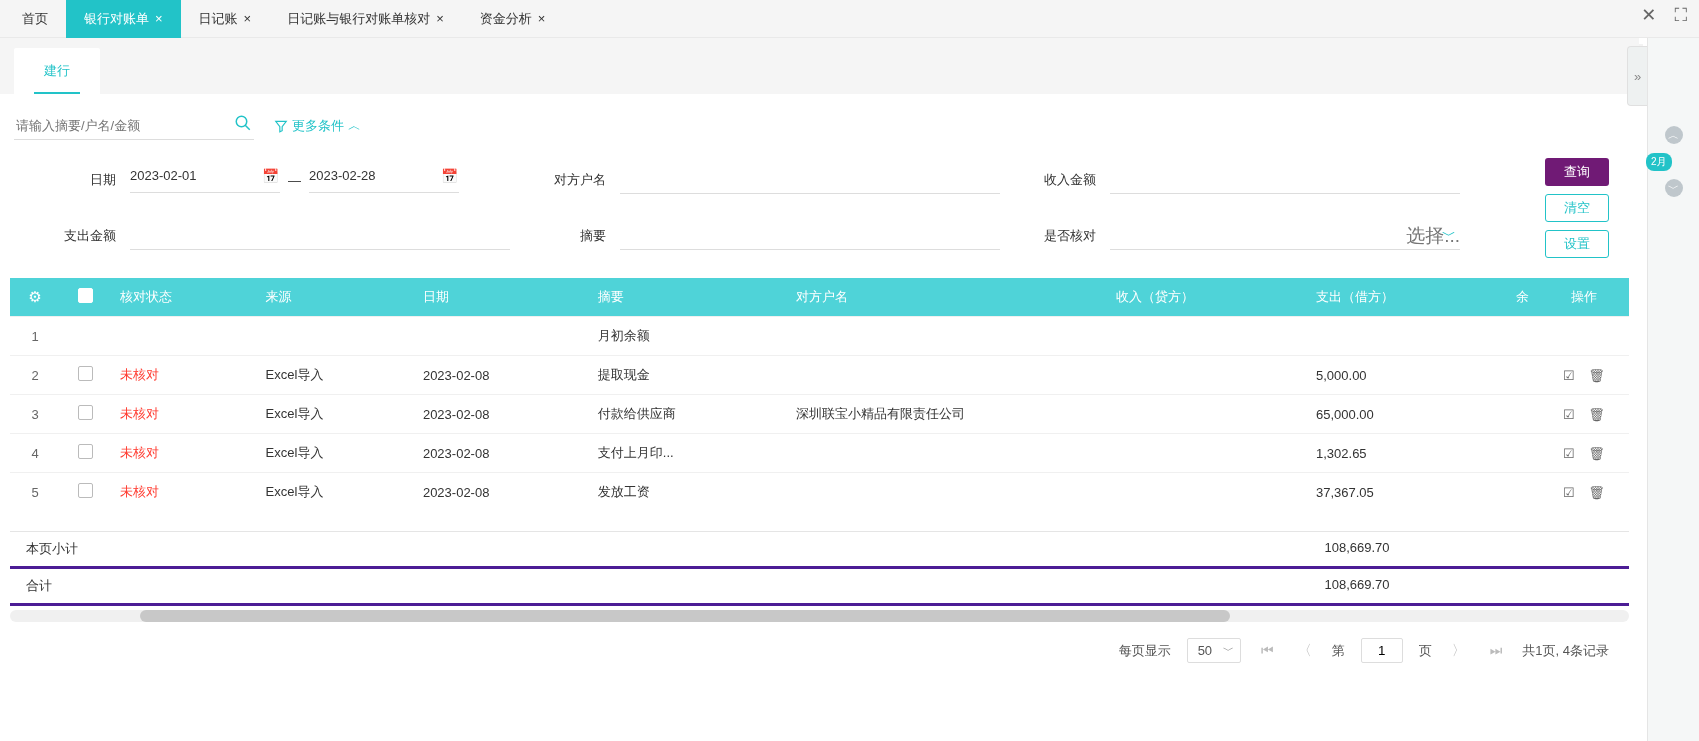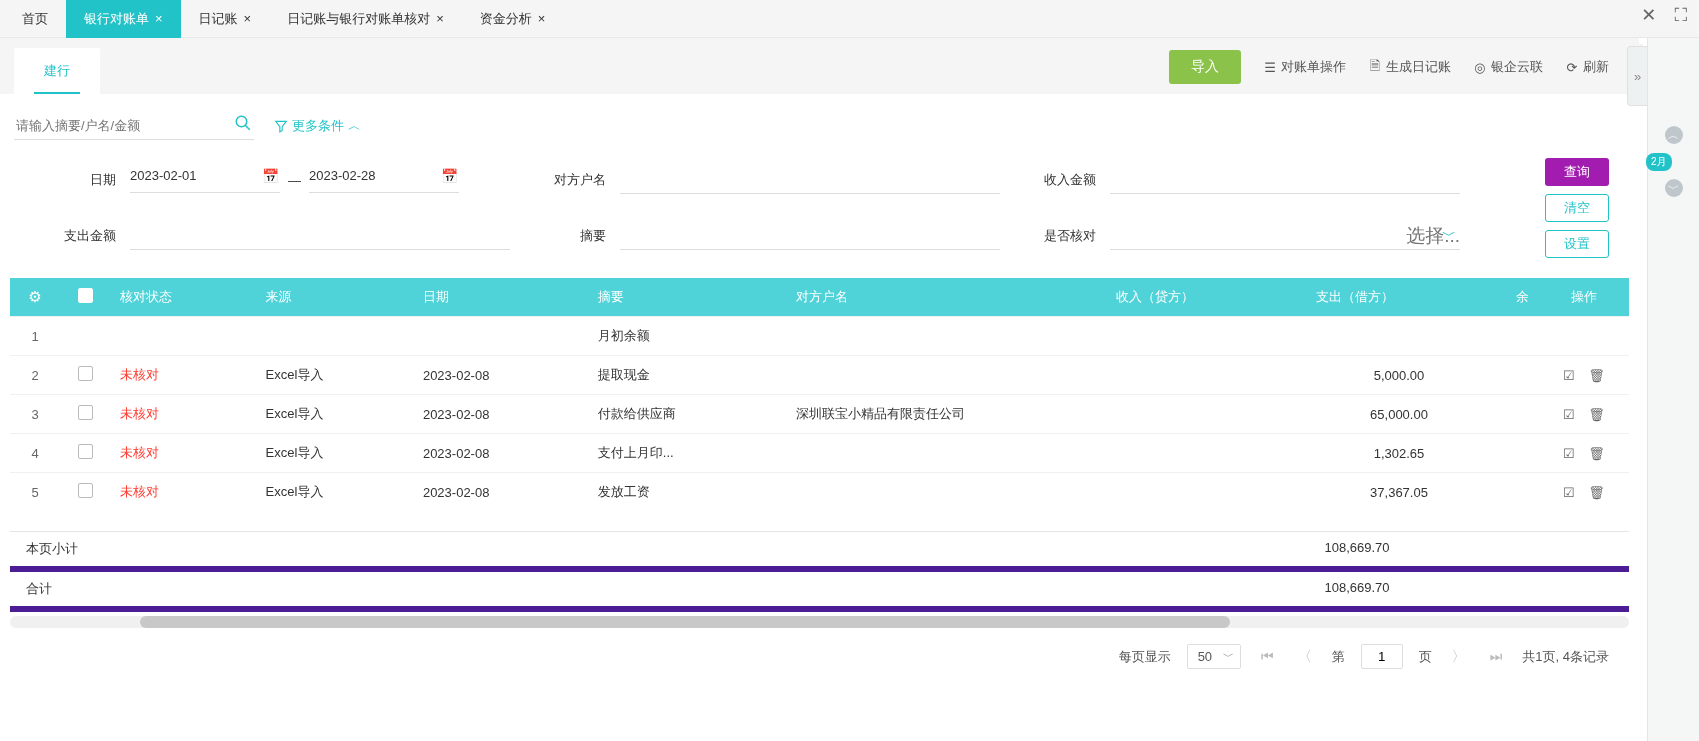--- a/index.html
+++ b/index.html
@@ -32,43 +32,43 @@
   
   .filter-form { padding: 16px 20px 20px 20px; display: grid; grid-template-columns: 110px 380px 110px 380px 110px 350px 90px; row-gap: 28px; align-items: center; position: relative; }
   .filter-form .lbl { text-align: right; padding-right: 14px; color: #333; }
   .filter-form .fld { border-bottom: 1px solid #ddd; height: 28px; display: flex; align-items: center; position: relative; }
   .filter-form .fld input { border:none; outline:none; width: 100%; background: transparent; font-size: 19px; text-align: right; }
   .date-range { display: flex; align-items: center; gap: 8px; }
   .date-box { border-bottom: 1px solid #ddd; width: 150px; display: flex; align-items: center; justify-content: space-between; padding-bottom: 8px; }
   .cal-icon { color: #22c3c8; font-size: 14px; cursor: pointer; }
   .sel-chevron { position: absolute; right: 4px; color: #22c3c8; font-size: 14px; }
   .side-btns { display: flex; flex-direction: column; gap: 8px; position: absolute; right: 30px; top: 8px; }
-  .btn-query { background: #a21caf; color: #fff; padding: 5px 18px; border: none; border-radius: 3px; cursor: pointer; font-size: 13px; }
+  .btn-query { background: #701a75; color: #fff; padding: 5px 18px; border: none; border-radius: 3px; cursor: pointer; font-size: 13px; }
   .btn-outline { background: #fff; color: #22c3c8; border: 1px solid #22c3c8; padding: 4px 18px; border-radius: 3px; cursor: pointer; font-size: 13px; }
   
   
   .table-wrap { margin: 8px 10px 0 10px; }
   table { width: 100%; border-collapse: collapse; }
   thead th { background: #4fd3d8; color: #fff; text-align: left; padding: 10px 10px; font-weight: normal; font-size: 13px; }
   thead th:first-child { width: 50px; text-align:center; }
   thead th:nth-child(2) { width: 50px; text-align:center; }
   tbody td { padding: 10px 10px; border-top: 1px solid #f0f0f0; font-size: 13px; }
   tbody td:first-child { text-align:center; color:#666; }
   tbody td:nth-child(2) { text-align:center; }
   .status-red { color: #ff3b30; }
-  .num-right { text-align: center; padding-right: 24px; }
+  .num-right { text-align: left; padding-right: 24px; }
   .op-icons { display: flex; gap: 14px; justify-content: center; color: #666; }
   .op-icons span { cursor: pointer; }
   .chk { width: 15px; height: 15px; border: 1px solid #bbb; border-radius: 2px; display: inline-block; background: #fff; cursor: pointer; }
   .chk.header { border-color: #fff; }
   .gear-icon { color: #fff; font-size: 15px; cursor: pointer; }
   
   
   .summary { margin: 20px 10px 0 10px; border-top: 1px solid #e5e5e5; }
-  .summary-row { display: grid; grid-template-columns: 130px 1fr 200px 160px; border-bottom: 6px solid #4c1d95; padding: 8px 0; }
+  .summary-row { display: grid; grid-template-columns: 130px 1fr 200px 160px; border-bottom: 3px solid #4c1d95; padding: 8px 0; }
   .summary-row .slabel { padding-left: 16px; color: #333; }
   .summary-row .sval { text-align: center; padding-right: 24px; }
   
   
   .hscroll { margin: 4px 10px 0 10px; height: 12px; background: #f0f0f0; border-radius: 6px; position: relative; }
   .hscroll .thumb { position: absolute; left: 130px; width: 1090px; top: 0; bottom: 0; background: #c8c8c8; border-radius: 6px; cursor: pointer; }
   
   
   .pagination { display: flex; align-items: center; justify-content: flex-end; gap: 16px; padding: 16px 30px 0 0; color: #555; }
   .pagination .sel { border: 1px solid #ddd; padding: 4px 28px 4px 10px; position: relative; cursor: pointer; border-radius: 2px; }
@@ -122,39 +122,20 @@
 
 <div class="year-strip" style="right:56px;">
   <div>2023.02</div>
   <div>2023.02</div>
 </div>
 
 <div class="main-content">
 
   <div class="sub-area">
     <div class="sub-tab"><span>建行</span></div>
-    <div class="action-bar">
-      <button class="btn-primary">导入</button>
-      <span class="action-link">
-          <span class="icon-sm">☰</span>
-          <span>对账单操作</span>
-        </span>
-      <span class="action-link">
-          <span class="icon-sm">🗎</span>
-          <span>生成日记账</span>
-        </span>
-      <span class="action-link">
-          <span class="icon-sm">◎</span>
-          <span>银企云联</span>
-        </span>
-      <span class="action-link">
-          <span class="icon-sm">⟳</span>
-          <span>刷新</span>
-        </span>
-    </div>
   </div>
 
   <div class="search-row">
     <div class="search-input-wrap">
       <input type="text" placeholder="请输入摘要/户名/金额" style="">
       <span class="search-icon">
         <svg width="18" height="18" viewBox="0 0 24 24" fill="none" stroke="#22c3c8" stroke-width="2">
             <circle cx="10" cy="10" r="7"></circle>
             <line x1="21" y1="21" x2="15" y2="15"></line>
           </svg>

